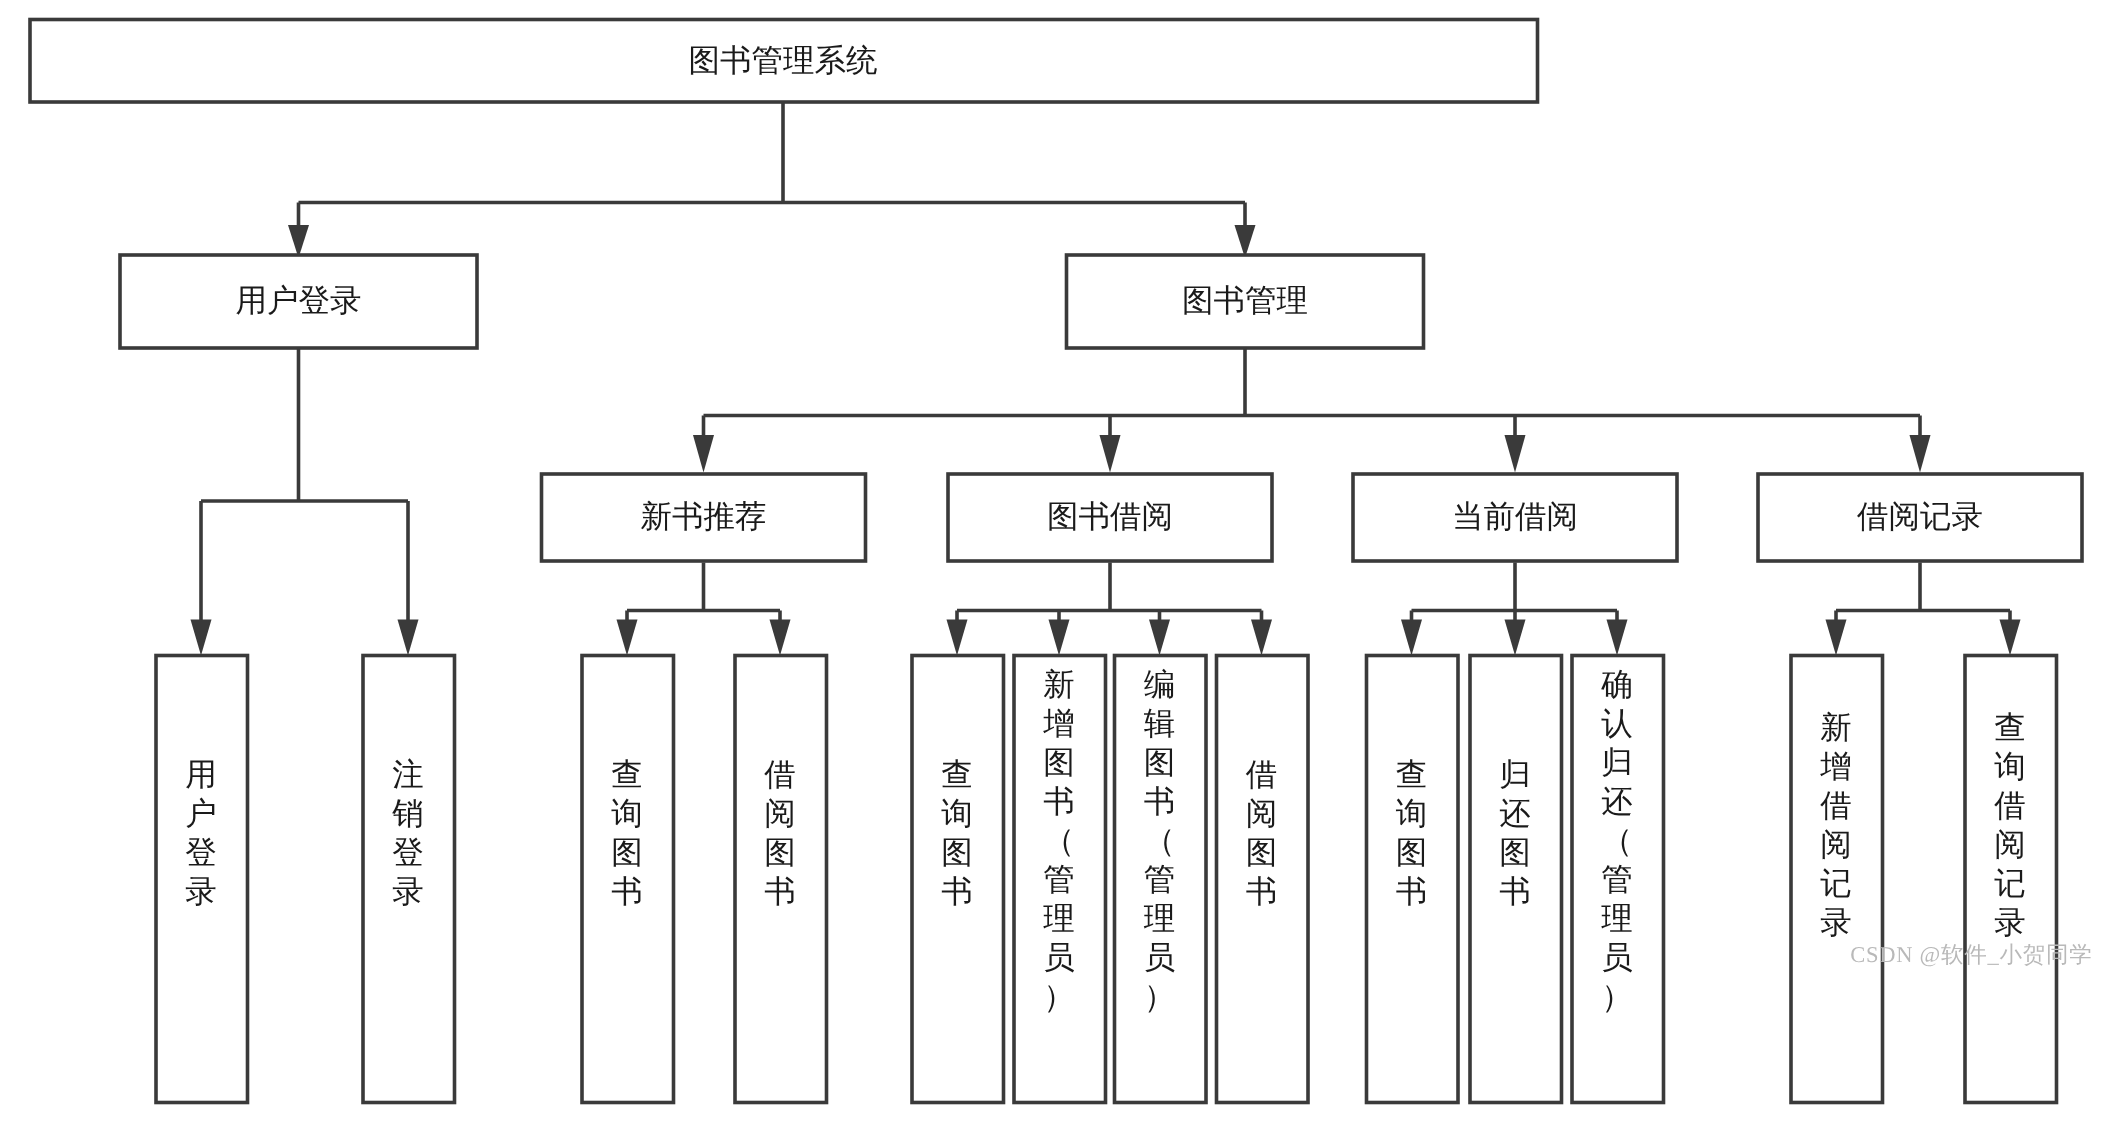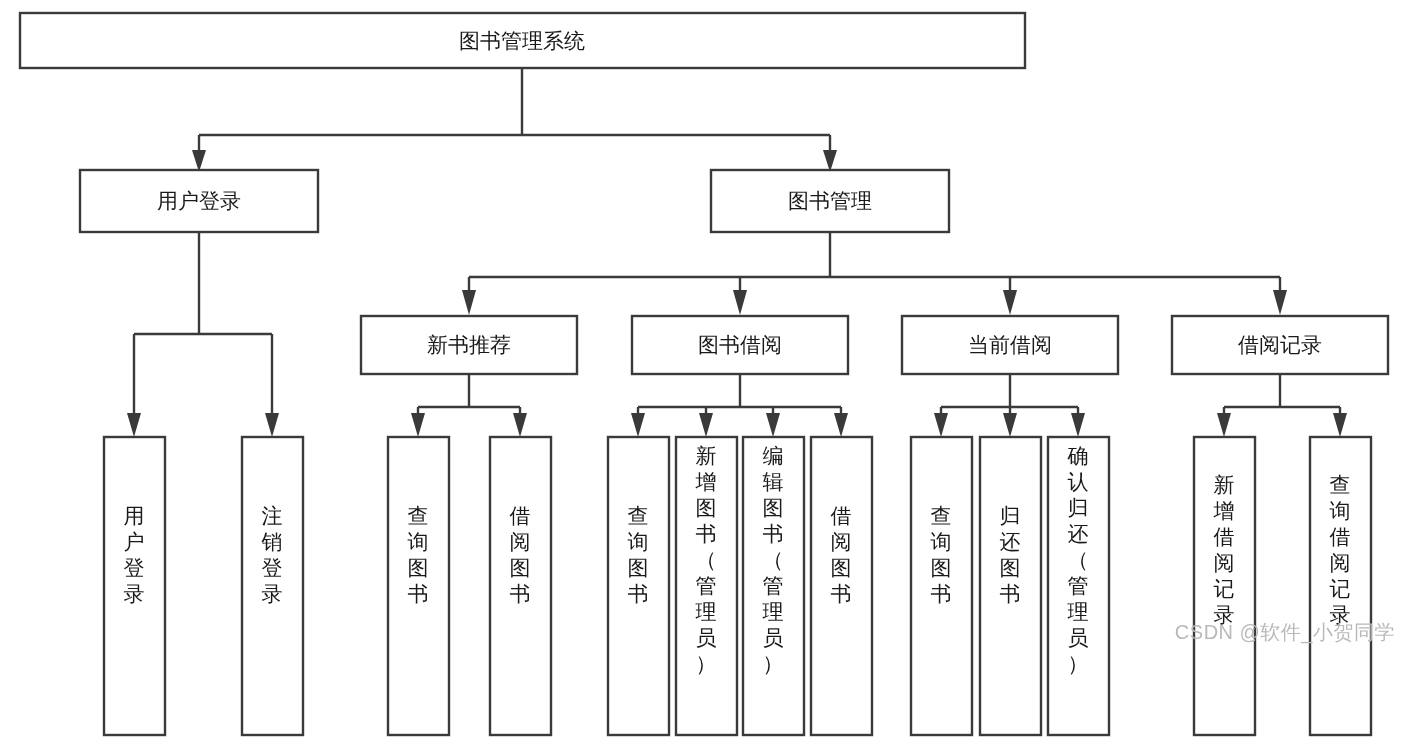--- a/index.html
+++ b/index.html
@@ -52,22 +52,22 @@
   .node-label-v {
     font-family: "Liberation Sans", "DejaVu Sans", sans-serif;
     font-size: 21px;
     fill: #1a1a1a;
     text-anchor: middle;
   }
   .watermark {
     position: absolute;
     right: 10px;
     bottom: 6px;
-    font-family: Liberation Sans, sans-serif;
-    font-size: 20px;
+    font-family: Liberation Serif, serif;
+    font-size: 15px;
     color: #b9b9b9;
     white-space: nowrap;
     letter-spacing: 0.5px;
     pointer-events: none;
   }
 </style>
 </head>
 <body>
 
 <div id="diagram-root">

